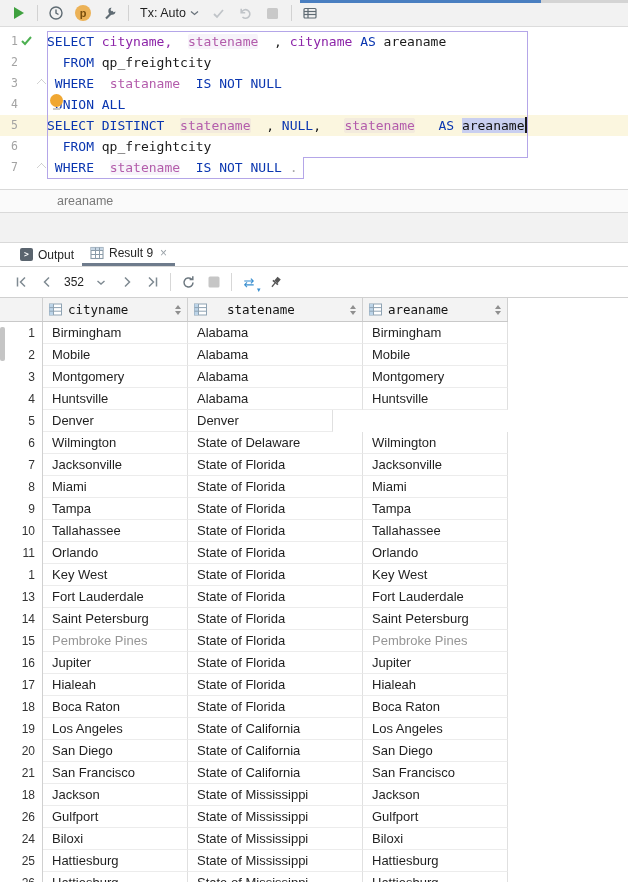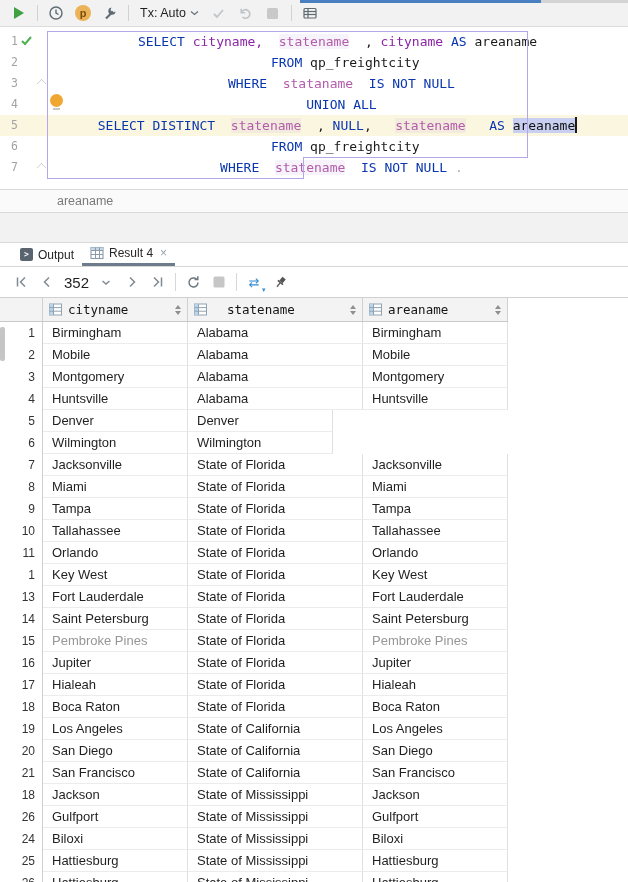--- a/index.html
+++ b/index.html
@@ -25,21 +25,21 @@
   
   .editor { position:absolute; top:27px; left:0; width:628px; height:162px; background:#fff;
             font-family:"DejaVu Sans Mono", monospace; font-size:13px; padding-top:4px; }
   .eline { display:flex; height:21px; line-height:21px; white-space:pre; position:relative; }
   .eline.current { background:#fbf6df; }
   .gutter { width:47px; flex:0 0 47px; display:flex; align-items:center; position:relative; }
   .gnum { width:14px; text-align:right; margin-left:4px; font-size:11.5px; color:#a3a3a3; }
   .gicon { position:absolute; left:20px; top:3px; }
   .gfold { position:absolute; left:38px; top:7px; width:7px; height:7px; border:1px solid #c4c4c4; border-bottom:none; border-right:none;
            transform:rotate(45deg); border-radius:1px; }
-  .code { flex:1;text-align:center; }
+  .code { flex:1; }
   .tk-kw  { color:#0a36b0; }
   .tk-col { color:#8c24a8; }
   .tk-col2{ color:#b35cab; }
   .tk-hl  { color:#b35cab; background:rgba(180,140,210,0.10); border-radius:2px; }
   .tk-pl  { color:#1a1a1a; }
   .tk-id  { color:#1a1a1a; }
   .tk-dim { color:#a8a8a8; }
   .tk-sel { color:#111; background:#c9cff0; }
   .caret { display:inline-block; width:2px; height:16px; background:#1b1b1b; vertical-align:text-bottom; }
   .stmt-border { position:absolute; background:#b4a6e8; z-index:3; pointer-events:none; }
@@ -57,21 +57,21 @@
   .toolwin { position:absolute; top:242px; left:0; width:628px; height:640px; background:#fff; border-top:1px solid #d9d9d9; }
   .tabs { height:24px; display:flex; align-items:stretch; padding-left:12px; border-bottom:1px solid #d6d6d6; background:#fff; }
   .tab { display:flex; align-items:center; gap:5px; padding:0 8px; font-size:12px; color:#262626; }
   .tab.active { border-bottom:3px solid #6e7b8c; }
   .out-icon { width:13px; height:13px; background:#5a646e; border-radius:2px; color:#fff; font-size:8px; font-weight:bold;
               display:flex; align-items:center; justify-content:center; font-family:"DejaVu Sans Mono",monospace; }
   .close-x { color:#9aa2a8; font-size:12px; margin-left:2px; }
 
   .pager { height:30px; display:flex; align-items:center; gap:8px; padding-left:12px; background:#fff; }
   .pg-ic { display:flex; align-items:center; justify-content:center; width:18px; height:18px; }
-  .pg-num { font-size:15px; color:#1f1f1f; }
+  .pg-num { font-size:12px; color:#1f1f1f; }
   .pg-sep { width:1px; height:18px; background:#d7d7d7; }
   .cmp { color:#3a8fd0; font-size:13px; line-height:1; position:relative; }
   .cmp:after { content:"▾"; position:absolute; right:-6px; bottom:-4px; font-size:7px; color:#3a8fd0; }
 
   
   .grid { border-top:1px solid #d0d0d0; }
   .ghead { display:flex; height:24px; background:#f3f3f3; border-bottom:1px solid #c9c9c9; width:508px; }
   .ghead .corner { width:43px; flex:0 0 43px; border-right:1px solid #d0d0d0; }
   .hcell { display:flex; align-items:center; border-right:1px solid #d0d0d0; padding-left:6px; position:relative;
            font-family:"DejaVu Sans Mono", monospace; font-size:12.5px; color:#141414; }
@@ -194,21 +194,21 @@
       </div>
       <div class="tab active">
         <svg width="14" height="14" viewBox="0 0 14 14">
           <rect x="1" y="1.5" width="12" height="11" fill="none" stroke="#8a9ba8" stroke-width="1.1"></rect>
           <rect x="1" y="1.5" width="12" height="3" fill="#c7d6e4" stroke="none"></rect>
           <line x1="1" y1="4.5" x2="13" y2="4.5" stroke="#8a9ba8" stroke-width="1"></line>
           <line x1="1" y1="8.5" x2="13" y2="8.5" stroke="#8a9ba8" stroke-width="1"></line>
           <line x1="5.5" y1="1.5" x2="5.5" y2="12.5" stroke="#8a9ba8" stroke-width="1"></line>
           <line x1="9.5" y1="1.5" x2="9.5" y2="12.5" stroke="#8a9ba8" stroke-width="1"></line>
         </svg>
-        <span>Result 4</span>
+        <span>Result 9</span>
         <span class="close-x">×</span>
       </div>
     </div>
 
     <div class="pager">
       <div class="pg-ic">
         <svg width="14" height="14" viewBox="0 0 14 14">
           <path d="M3.5 2.5 v9 M11 2.5 L6.5 7 L11 11.5" fill="none" stroke="#7f8a92" stroke-width="1.5"></path>
         </svg>
       </div>
@@ -334,20 +334,21 @@
     <div class="cell c3">Huntsville</div>
   </div>
           <div class="grow">
     <div class="rnum">5</div>
     <div class="cell c1">Denver</div>
     <div class="cell c3">Denver</div>
   </div>
           <div class="grow">
     <div class="rnum">6</div>
     <div class="cell c1">Wilmington</div>
+    <div class="cell c2">State of Delaware</div>
     <div class="cell c3">Wilmington</div>
   </div>
           <div class="grow">
     <div class="rnum">7</div>
     <div class="cell c1">Jacksonville</div>
     <div class="cell c2">State of Florida</div>
     <div class="cell c3">Jacksonville</div>
   </div>
           <div class="grow">
     <div class="rnum">8</div>

